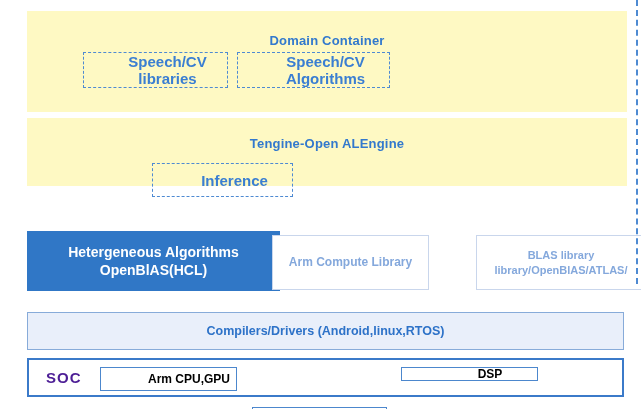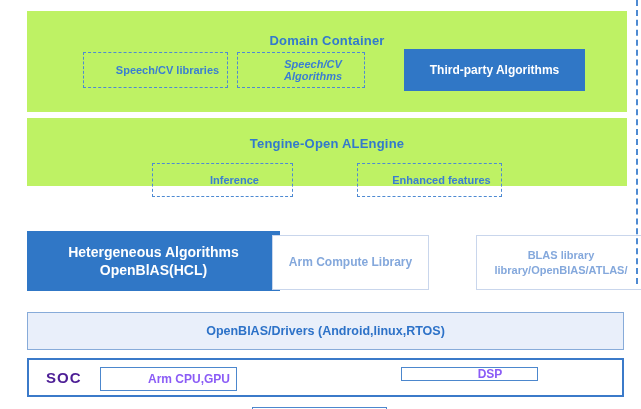--- a/index.html
+++ b/index.html
@@ -12,38 +12,38 @@
     position: relative;
     width: 641px;
     height: 409px;
     background: #ffffff;
     overflow: hidden;
   }
   .abs { position: absolute; box-sizing: border-box; }
 
   
   .panel {
-    background: #bef264;
+    background: #fef9c3;
   }
   .panel-title {
     position: absolute;
     left: 0; right: 0;
     text-align: center;
     color: #3279cd;
     font-size: 13px;
     font-weight: 700;
     letter-spacing: 0.2px;
   }
 
   
   .dashed-box {
     border: 1px dashed #4e8ad2;
     background: transparent;
     color: #3a7ed2;
-    font-size: 11px;
+    font-size: 15px;
     font-weight: 600;
     display: flex;
     align-items: center;
     justify-content: center;
     text-align: center;
     padding-left: 24px;
   }
 
   
   .solid-box {
@@ -110,21 +110,21 @@
     color: #4c1d95;
     font-size: 15px;
     font-weight: 800;
     letter-spacing: 1px;
   }
   .chip {
     position: absolute;
     box-sizing: border-box;
     background: #ffffff;
     border: 1.5px solid #4c87cd;
-    color: #8b5cf6;
+    color: #000000;
     font-size: 12px;
     font-weight: 600;
     display: flex;
     align-items: center;
     justify-content: center;
     text-align: center;
     padding-left: 41px;
   }
 
   .edge-dashed-line {
@@ -137,41 +137,39 @@
   }
 </style>
 </head>
 <body>
 
 <div class="canvas">
 
   <div class="abs panel" style="left:27px; top:11px; width:600px; height:101px;">
     <div class="panel-title" style="top:22px;">Domain Container</div>
     <div class="abs dashed-box" style="left:56px; top:41px; width:145px; height:36px;">Speech/CV libraries</div>
-    <div class="abs dashed-box" style="left:210px; top:41px; width:128px; height:36px;font-style:italic;">Speech/CV Algorithms</div>
-    <div class="abs solid-box" style="left:377px; top:38px; width:181px; height:42px;">Third-party Algorithms</div>
+    <div class="abs dashed-box" style="left:210px; top:41px; width:153px; height:36px;">Speech/CV Algorithms</div>
   </div>
 
   <div class="abs panel" style="left:27px; top:118px; width:600px; height:68px;">
     <div class="panel-title" style="top:18px;">Tengine-Open ALEngine</div>
     <div class="abs dashed-box" style="left:125px; top:45px; width:141px; height:34px;">Inference</div>
-    <div class="abs dashed-box" style="left:330px; top:45px; width:145px; height:34px;">Enhanced features</div>
   </div>
 
   <div class="abs hcl-box" style="left:27px; top:231px; width:253px; height:60px;">
     <span>Hetergeneous Algorithms</span>
     <span>OpenBlAS(HCL)</span>
   </div>
   <div class="abs lib-box" style="left:272px; top:235px; width:157px; height:55px;">Arm Compute Library</div>
   <div class="abs lib-box small" style="left:452px; top:235px; width:170px; height:55px;margin-left:24px;">
     <span>BLAS library</span>
     <span>library/OpenBlAS/ATLAS/</span>
   </div>
 
-  <div class="abs compilers-box" style="left:27px; top:312px; width:597px; height:38px;">OpenBlAS/Drivers (Android,linux,RTOS)</div>
+  <div class="abs compilers-box" style="left:27px; top:312px; width:597px; height:38px;">Compilers/Drivers (Android,linux,RTOS)</div>
 
   <div class="abs soc-box" style="left:27px; top:358px; width:597px; height:39px;">
     <div class="soc-label">SOC</div>
     <div class="chip" style="left:71px; top:7px; width:137px; height:24px;">Arm CPU,GPU</div>
     <div class="chip" style="left:223px; top:7px; width:135px; height:32px;margin-top:40px;">DLA/XPU</div>
     <div class="chip" style="left:372px; top:7px; width:137px; height:14px;">DSP</div>
   </div>
 
   <div class="edge-dashed-line"></div>
 

